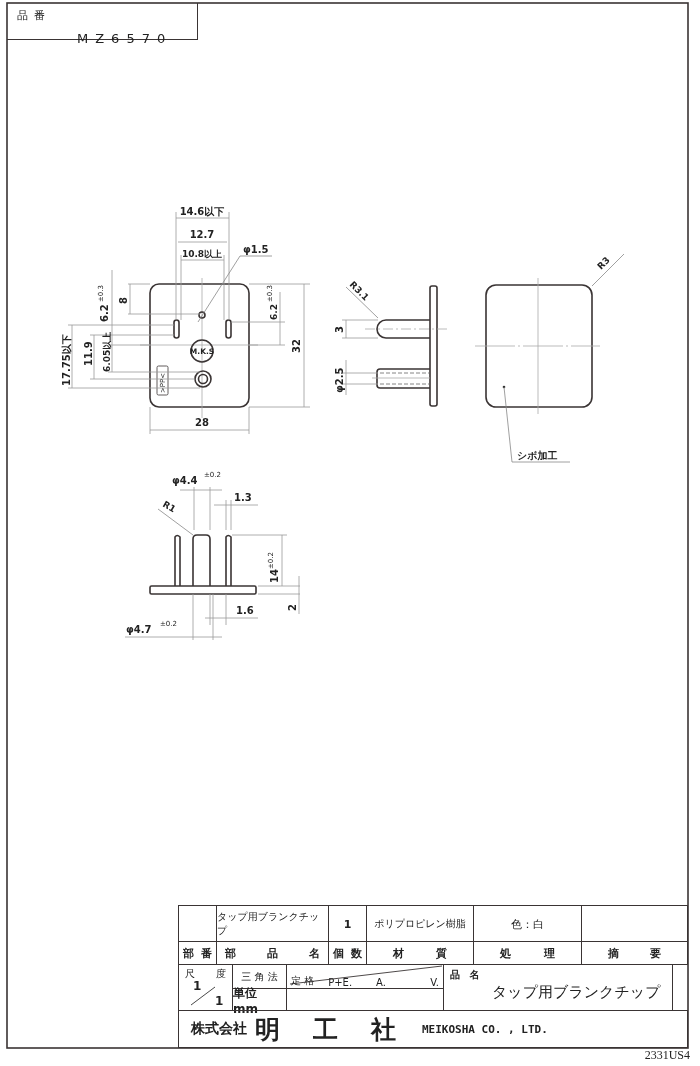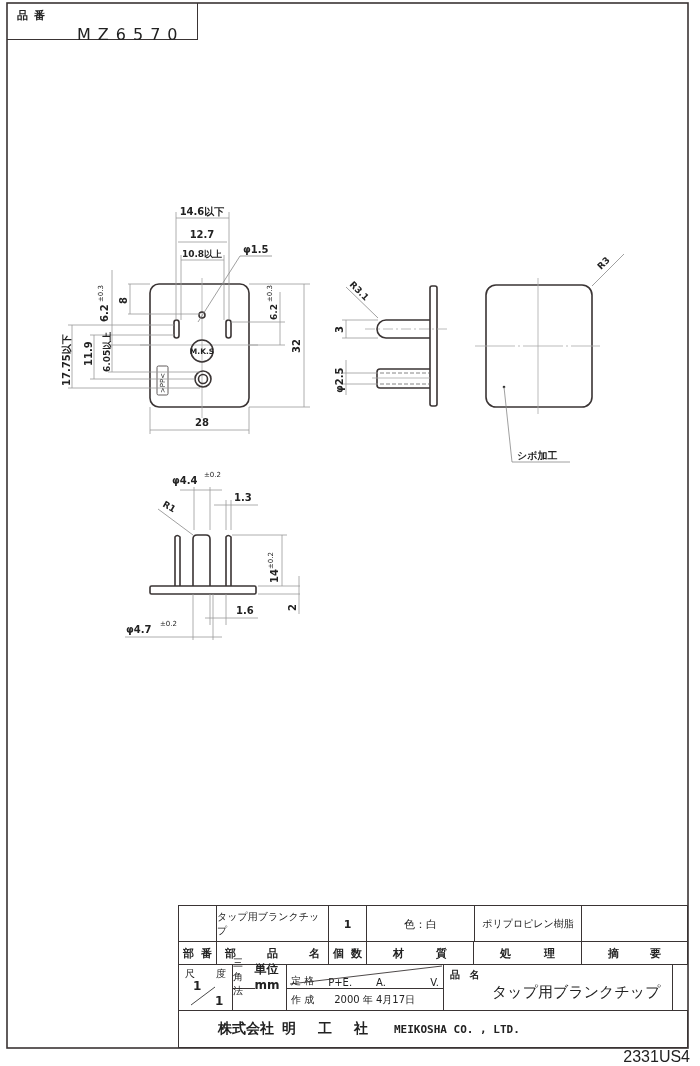--- a/index.html
+++ b/index.html
@@ -12,31 +12,31 @@
   .ctr { stroke:#aaa; stroke-width:0.8; fill:none; }
   .hid { stroke:#666; stroke-width:0.8; fill:none; stroke-dasharray:4 2; }
   .lead { stroke:#888; stroke-width:0.8; fill:none; }
   .t10 { font-size:10px; font-weight:bold; }
   .t9 { font-size:9px; font-weight:bold; }
   .sup { font-size:7px; }
 
   
   #pn-box { position:absolute; left:7px; top:3px; width:190px; height:36px;
             border-right:1.5px solid #3a3434; border-bottom:1.5px solid #3a3434; }
-  #pn-label { position:absolute; left:10px; top:5px; font-size:11px; font-weight:bold; letter-spacing:6px; }
-  #pn-value { position:absolute; left:70px; top:22px; font-size:16px; letter-spacing:7px; }
+  #pn-label { position:absolute; left:10px; top:5px; font-size:11px; font-weight:normal; letter-spacing:6px; }
+  #pn-value { position:absolute; left:70px; top:28px; font-size:13px; letter-spacing:7px; }
 
   
   #tb { position:absolute; left:178px; top:905px; width:510px; height:143px; }
   .row { position:absolute; left:0; display:flex; border-top:1.2px solid #3a3434; }
   .cell { border-left:1.2px solid #3a3434; box-sizing:border-box; display:flex;
           align-items:center; justify-content:center; font-size:11px; height:100%; }
   .spread { justify-content:space-between; padding:0 8px; }
-  #footer-code { position:absolute; right:10px; top:1048px; font-size:16px;
-                 font-family:Liberation Sans, sans-serif; }
+  #footer-code { position:absolute; right:10px; top:1048px; font-size:12px;
+                 font-family:Liberation Serif, serif; }
 </style>
 </head>
 <body>
 
 <div id="sheet">
 
   <svg width="700" height="1066" style="position:absolute;left:0;top:0">
     <rect x="7" y="3" width="681" height="1045" fill="none" stroke="#3a3434" stroke-width="1.6"></rect>
 
     <g>
@@ -207,22 +207,22 @@
     <span id="pn-label">品番</span>
     <span id="pn-value">MZ6570</span>
   </div>
 
   <div id="tb">
 
     <div class="row" style="top:0;height:36px;width:510px;">
       <div class="cell" style="width:38px"></div>
       <div class="cell" style="width:112px;font-size:10px">タップ用ブランクチップ</div>
       <div class="cell" style="width:38px;font-weight:bold">1</div>
+      <div class="cell" style="width:107px;font-size:10px">ポリプロピレン樹脂</div>
       <div class="cell" style="width:108px">色：白</div>
-      <div class="cell" style="width:107px;font-size:10px">ポリプロピレン樹脂</div>
       <div class="cell" style="width:107px;border-right:1.2px solid #3a3434"></div>
     </div>
 
     <div class="row" style="top:36px;height:23px;width:510px;font-weight:bold">
       <div class="cell spread" style="width:38px;padding:0 4px">
         <span>部</span>
           <span>番</span>
       </div>
       <div class="cell spread" style="width:112px">
         <span>部</span>
@@ -250,45 +250,41 @@
     <div class="row" style="top:59px;height:46px;width:510px;">
       <div class="cell" style="width:54px;position:relative;display:block">
         <span style="position:absolute;left:6px;top:2px;font-size:10px">尺</span>
         <span style="position:absolute;right:6px;top:2px;font-size:10px">度</span>
         <span style="position:absolute;left:14px;top:14px;font-weight:bold;font-size:12px">1</span>
         <svg width="54" height="46" style="position:absolute;left:0;top:0">
             <line x1="12" y1="40" x2="36" y2="22" stroke="#333" stroke-width="0.9"></line>
           </svg>
         <span style="position:absolute;left:36px;top:29px;font-weight:bold;font-size:12px">1</span>
       </div>
-      <div style="width:54px;display:flex;flex-direction:row;border-left:1.2px solid #3a3434;box-sizing:border-box">
+      <div style="width:54px;display:flex;flex-direction:column;border-left:1.2px solid #3a3434;box-sizing:border-box">
         <div style="height:23px;display:flex;align-items:center;justify-content:center;font-size:10px;border-bottom:1.2px solid #3a3434">三 角 法</div>
         <div style="height:22px;display:flex;align-items:center;justify-content:center;font-size:12px;font-weight:bold">単位 mm</div>
       </div>
       <div style="width:157px;display:flex;flex-direction:column;border-left:1.2px solid #3a3434;box-sizing:border-box">
         <div style="height:23px;display:flex;align-items:flex-end;font-size:10px;border-bottom:1.2px solid #3a3434;padding:0 4px;gap:14px">
           <span>定 格</span>
           <span>P+E.</span>
           <span style="margin-left:10px">A.</span>
           <span style="margin-left:auto">V.</span>
         </div>
-        <div style="height:22px;display:flex;align-items:center;font-size:10px;padding:0 4px;gap:20px">
-          <span>作 成</span>
-          <span>2000 年 4月17日</span>
-        </div>
       </div>
       <div style="width:230px;position:relative;border-left:1.2px solid #3a3434;border-right:1.2px solid #3a3434;box-sizing:border-box">
         <span style="position:absolute;left:6px;top:3px;font-size:10px;font-weight:bold;letter-spacing:3px">品 名</span>
         <span style="position:absolute;left:48px;top:18px;font-size:15px">タップ用ブランクチップ</span>
       </div>
     </div>
 
     <div class="row" style="top:105px;height:38px;width:510px;border-bottom:1.6px solid #3a3434;box-sizing:border-box">
-      <div class="cell" style="width:510px;border-right:1.2px solid #3a3434;justify-content:flex-start;padding-left:39px;gap:8px">
+      <div class="cell" style="width:510px;border-right:1.2px solid #3a3434;justify-content:flex-start;padding-left:12px;gap:8px">
         <span style="font-size:14px;font-weight:bold">株式会社</span>
-        <span style="font-size:14px;font-weight:bold;letter-spacing:4px">明　工　社</span>
+        <span style="font-size:25px;font-weight:bold;letter-spacing:4px">明　工　社</span>
         <span style="font-size:11px;font-weight:bold;margin-left:14px;font-family:'DejaVu Sans Mono',monospace">MEIKOSHA CO. , LTD.</span>
       </div>
     </div>
   </div>
 
   <div id="footer-code">2331US4</div>
 </div>
 
 </body></html>

